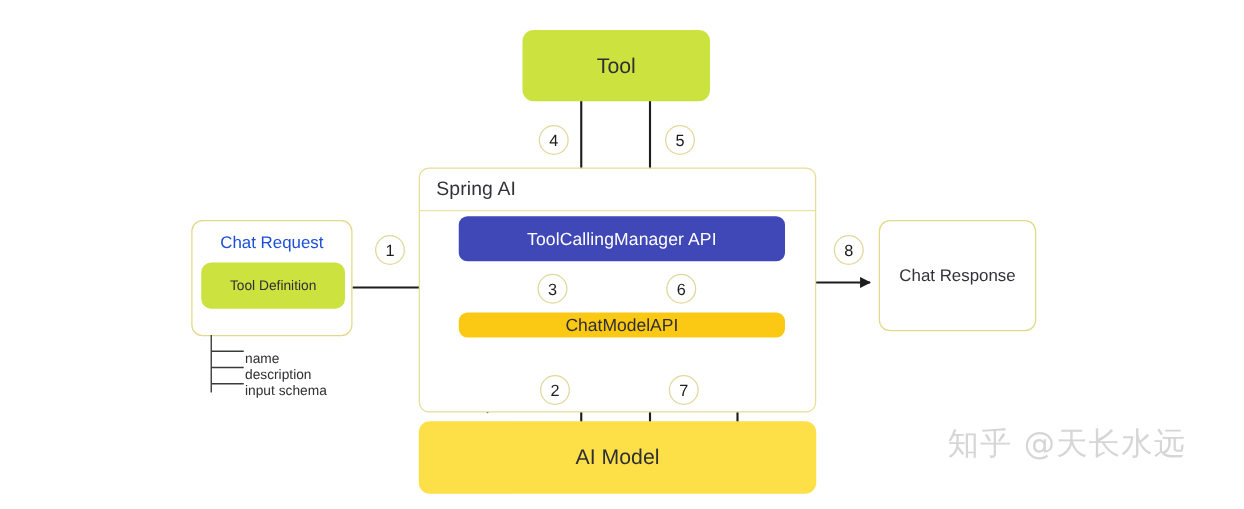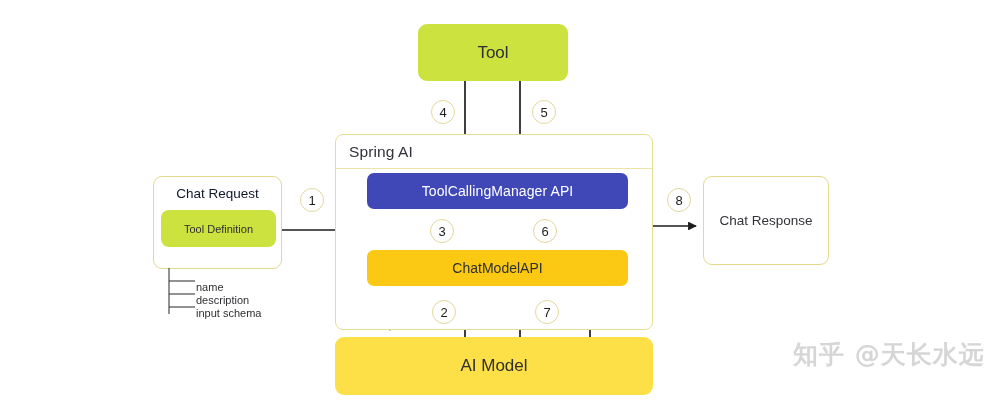--- a/index.html
+++ b/index.html
@@ -48,39 +48,39 @@
 
   
   #tcm{
     left:367px;top:173px;width:261px;height:36px;
     background:#4048b8;border-radius:7px;
   }
   #tcm span{font-size:14px;color:#ffffff;letter-spacing:.1px;}
 
   
   #cma{
-    left:367px;top:250px;width:261px;height:36px;
+    left:367px;top:250px;width:261px;height:20px;
     background:#fbc913;border-radius:7px;
   }
   #cma span{font-size:14px;color:#2f2f33;}
 
   
   #ai-model{
     left:335px;top:337px;width:318px;height:58px;
     background:#fde047;border-radius:9px;
   }
   #ai-model span{font-size:17px;color:#2f2f33;}
 
   
   #chat-request{
     left:153px;top:176px;width:129px;height:93px;
     display:block;padding-top:9px;box-sizing:border-box;
   }
   #chat-request .title{
-    text-align:center;font-size:13.5px;color:#0f172a;
+    text-align:center;font-size:13.5px;color:#1d4ed8;
   }
   #tool-def{
     position:absolute;left:7px;top:33px;width:115px;height:37px;
     background:#cbe23f;border-radius:8px;
     display:flex;align-items:center;justify-content:center;
   }
   #tool-def span{font-size:11px;color:#2f2f33;text-align:center;}
 
   
   #chat-response{
@@ -99,25 +99,24 @@
   
   .step{
     position:absolute;width:22px;height:22px;border-radius:50%;
     border:1.2px solid #e2d79b;background:#fff;
     display:flex;align-items:center;justify-content:center;
     font-size:13px;color:#1d1d20;
   }
 
   
   #watermark{
-    position:absolute;left:793px;top:338px;
+    position:absolute;left:758px;top:338px;
     font-size:25px;color:#d6d6d6;letter-spacing:1px;
     white-space:nowrap;
     font-family:"DejaVu Sans",sans-serif;
-    font-weight:bold;
   }
 </style>
 </head>
 <body>
 
 <div id="stage">
 
   <svg id="wires" viewBox="0 0 995 407" xmlns="http://www.w3.org/2000/svg">
     <defs>
       <marker id="ah" viewBox="0 0 10 10" refX="9" refY="5" markerWidth="5.2" markerHeight="5.2" orient="auto-start-reverse">

